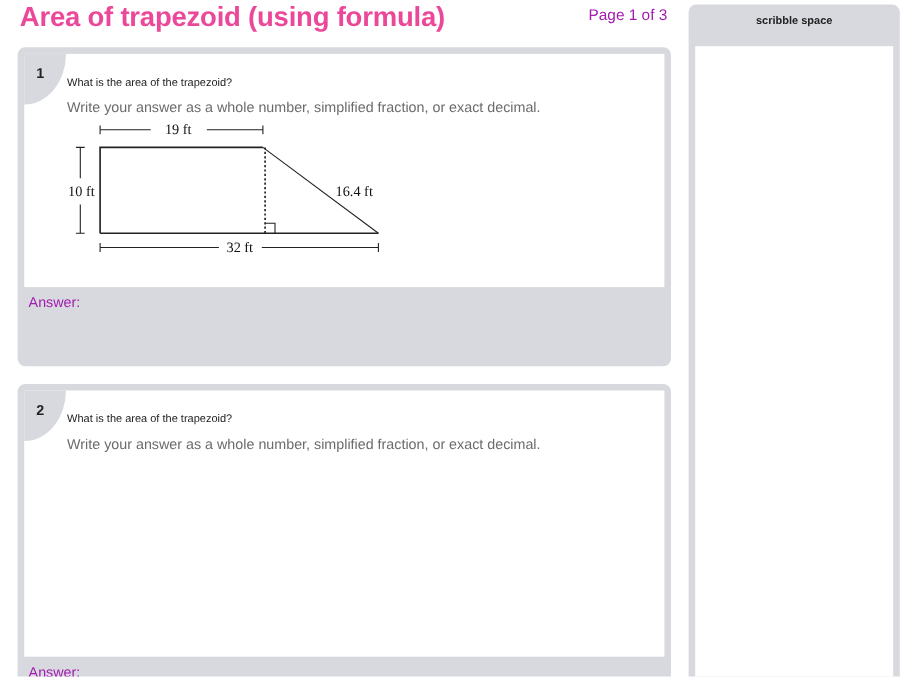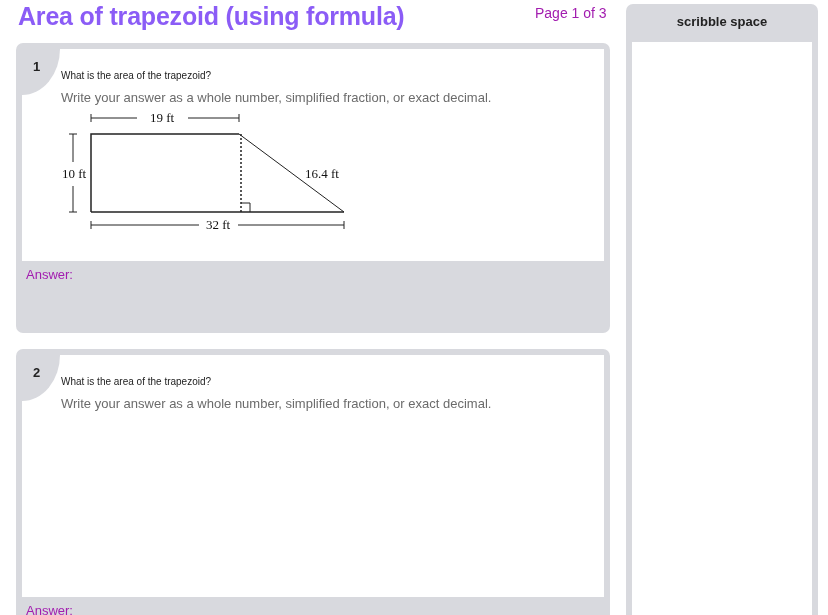--- a/index.html
+++ b/index.html
@@ -1,21 +1,21 @@
 <!DOCTYPE html>
 <html><head>
   <meta charset="utf-8">
   <style>
     * { box-sizing: border-box; margin: 0; padding: 0; }
     html, body { width: 828px; height: 615px; overflow: hidden; background: #ffffff; }
     body { position: relative; font-family: "Liberation Sans", "DejaVu Sans", sans-serif; color: #1f1f1f; }
 
     .title {
       position: absolute; left: 18px; top: 2px;
-      font-size: 25px; font-weight: bold; color: #8b5cf6;
+      font-size: 25px; font-weight: bold; color: #ec4899;
       letter-spacing: -0.2px;
     }
     .page-label {
       position: absolute; left: 535px; top: 5px;
       font-size: 14px; color: #a21caf;
     }
 
     .card {
       position: absolute; left: 16px; width: 594px;
       background: #d8d9de; border-radius: 7px;
@@ -43,21 +43,21 @@
     }
     .figure { position: absolute; }
     .figure svg text { font-family: "Liberation Serif", "DejaVu Serif", serif; font-size: 13px; fill: #111; }
 
     .scribble {
       position: absolute; left: 626px; top: 4px; width: 192px; height: 620px;
       background: #d8d9de; border-radius: 7px;
     }
     .scribble-title {
       position: absolute; left: 0; right: 0; top: 10px; text-align: center;
-      font-size: 13px; font-weight: bold; color: #222;
+      font-size: 10px; font-weight: bold; color: #222;
     }
     .scribble-area {
       position: absolute; left: 6px; right: 6px; top: 38px; bottom: 0;
       background: #ffffff;
     }
   </style>
 </head>
 <body>
 
 <div class="title">Area of trapezoid (using formula)</div>

